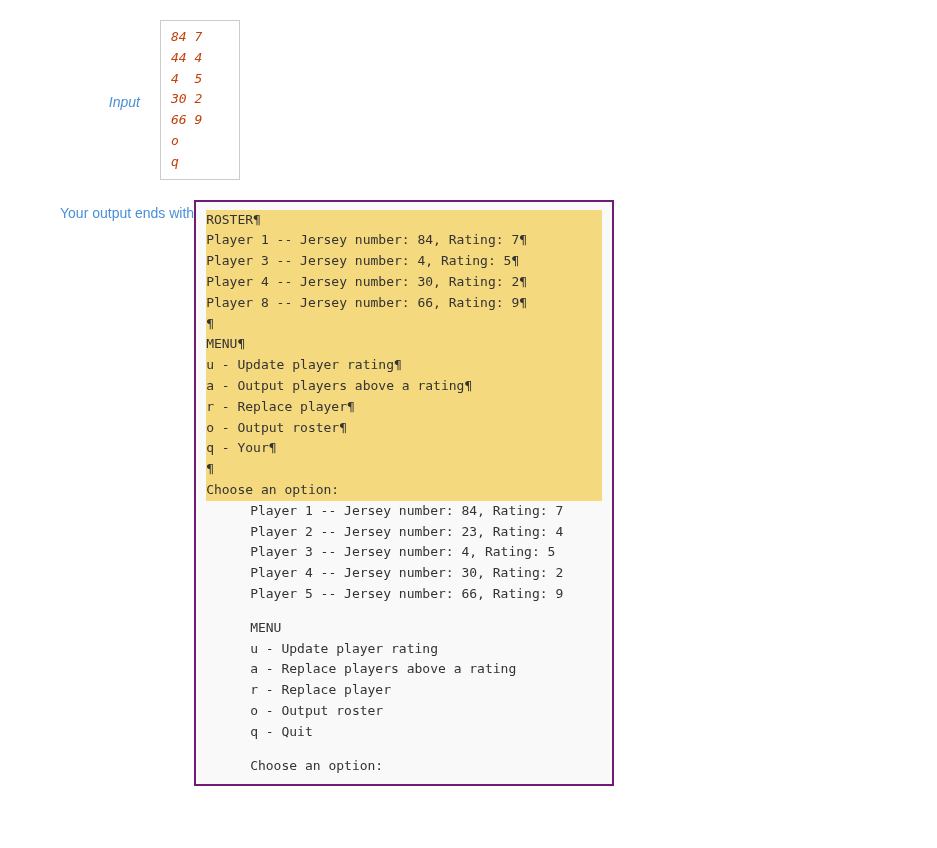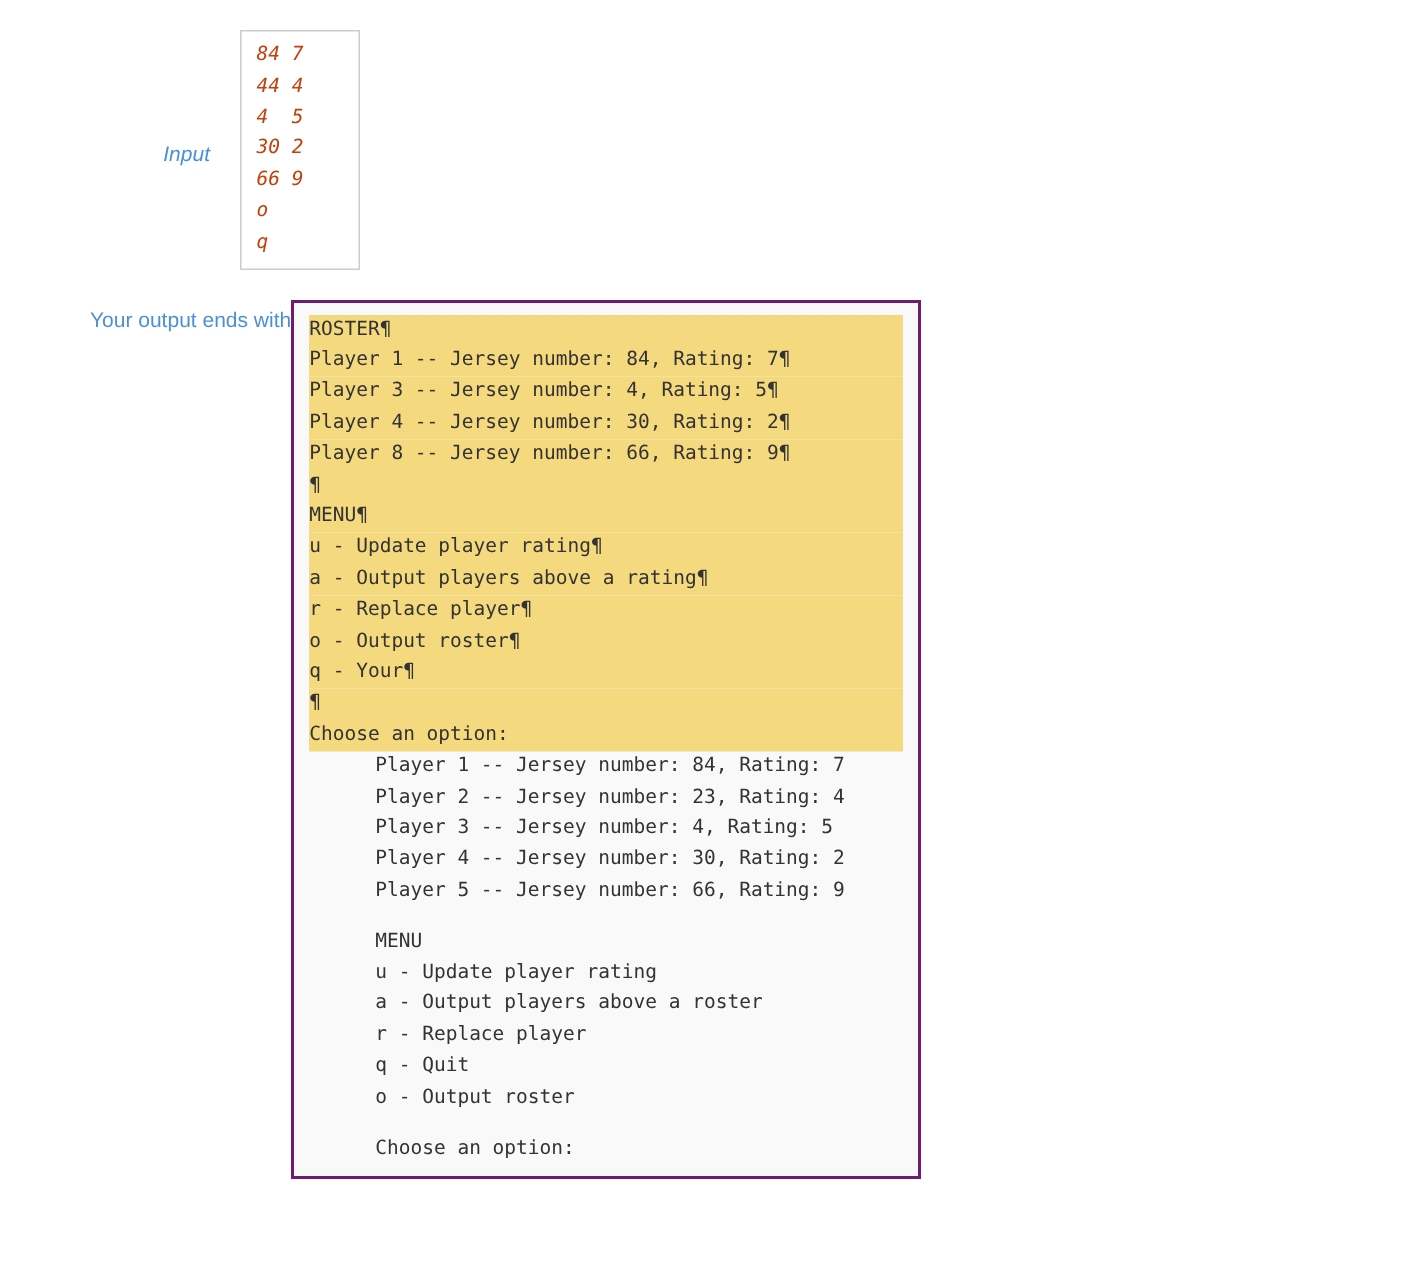--- a/index.html
+++ b/index.html
@@ -140,22 +140,22 @@
       <span class="line-highlight">Choose an option: </span>
 
       <span class="line-plain">Player 1 -- Jersey number: 84, Rating: 7</span>
       <span class="line-plain">Player 2 -- Jersey number: 23, Rating: 4</span>
       <span class="line-plain">Player 3 -- Jersey number: 4, Rating: 5</span>
       <span class="line-plain">Player 4 -- Jersey number: 30, Rating: 2</span>
       <span class="line-plain">Player 5 -- Jersey number: 66, Rating: 9</span>
       <span class="empty-line"></span>
       <span class="line-plain">MENU</span>
       <span class="line-plain">u - Update player rating</span>
-      <span class="line-plain">a - Output players above a roster</span>
+      <span class="line-plain">a - Replace players above a rating</span>
       <span class="line-plain">r - Replace player</span>
+      <span class="line-plain">o - Output roster</span>
       <span class="line-plain">q - Quit</span>
-      <span class="line-plain">o - Output roster</span>
       <span class="empty-line"></span>
       <span class="line-plain">Choose an option:</span>
     </div>
   </div>
 
 </div>
 
 </body></html>

